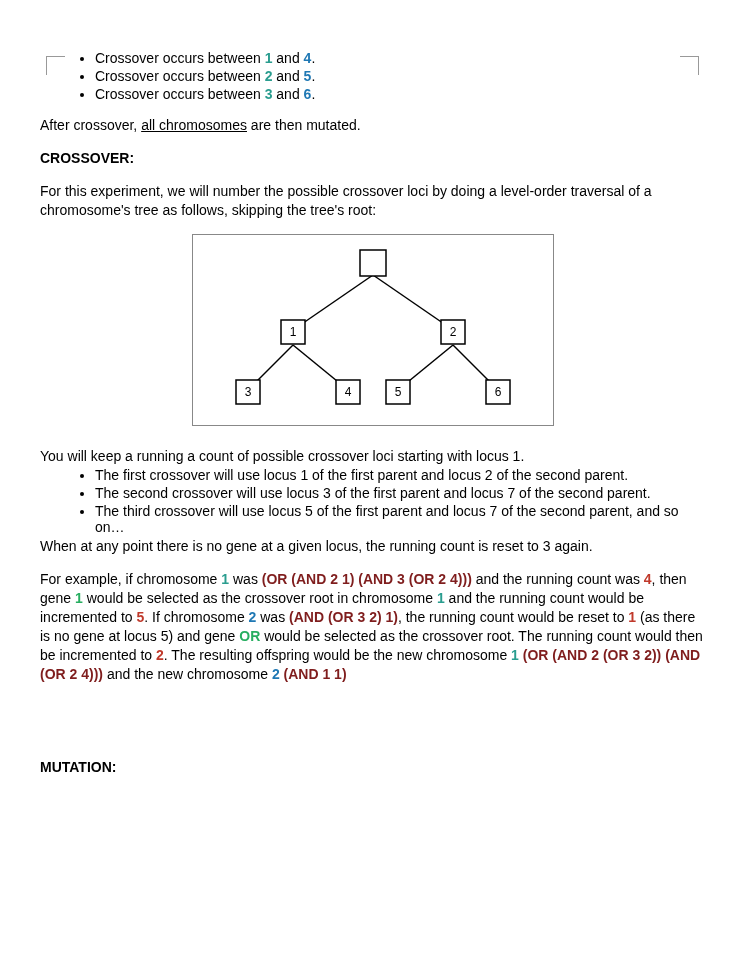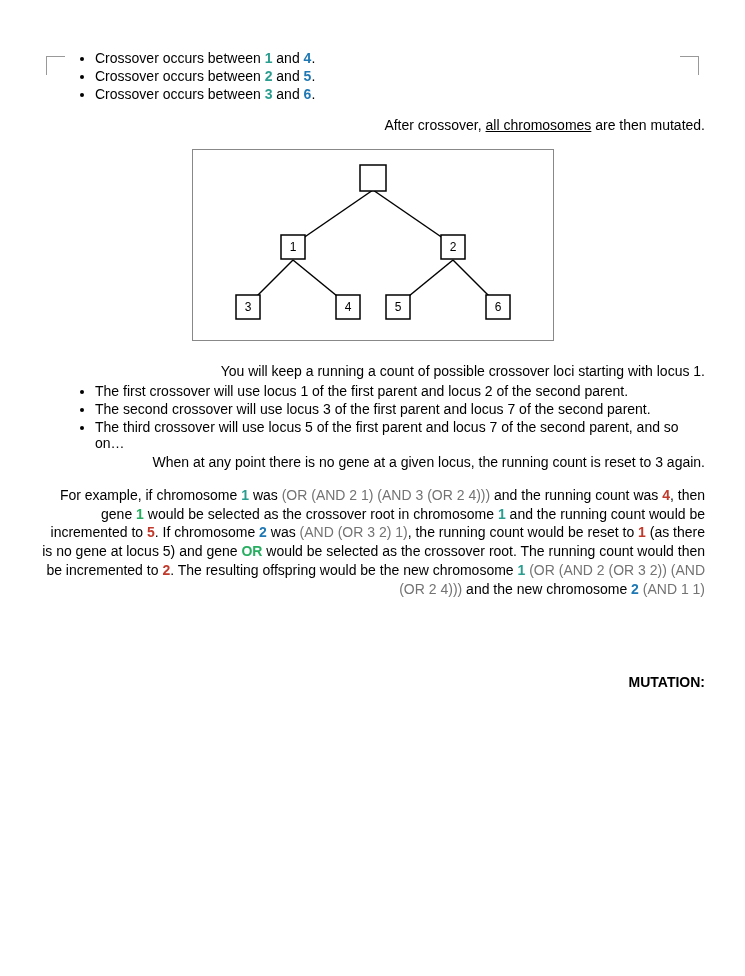--- a/index.html
+++ b/index.html
@@ -12,28 +12,28 @@
     box-sizing: border-box;
     background: #fff;
   }
   ul.bullets {
     margin: 0 0 14px 0;
     padding-left: 55px;
   }
   ul.bullets li {
     margin-bottom: 2px;
   }
-  p { margin: 0 0 14px 0; line-height: 1.35; text-align: right; }
+  p { margin: 0 0 14px 0; line-height: 1.35; }
   .b { font-weight: bold; }
   .u { text-decoration: underline; }
   .wavy { text-decoration: underline wavy #c00; }
   .c-teal { color: #2a9d8f; }
   .c-blue { color: #1f78b4; }
   .c-red { color: #c0392b; }
-  .c-orange { color: #737373; }
+  .c-orange { color: #7f1d1d; font-weight: bold; }
   .c-green { color: #27ae60; }
   .tree-wrap {
     text-align: center;
     margin: 10px 0 18px 0;
   }
   svg.tree { border: 1px solid #888; background:#fff; }
   .node { fill:#fff; stroke:#000; stroke-width:1.5; }
   .node-lbl { font: 12px sans-serif; fill:#000; text-anchor:middle; dominant-baseline:middle; }
   .edge { stroke:#000; stroke-width:1.5; fill:none; }
   .corner { position:absolute; width:18px; height:18px; border:1px solid #999; }
@@ -57,22 +57,24 @@
   </li>
   <li>
     <span>Crossover occurs between </span><span class="c-teal b">3</span><span> and </span><span class="c-blue b">6</span><span>.</span>
   </li>
 </ul>
 
 <p>
   <span>After crossover, </span><span class="u">all chromosomes</span><span> are then mutated.</span>
 </p>
 
+<p class="b">CROSSOVER:</p>
 
 
+<p>For this experiment, we will number the possible crossover loci by doing a level-order traversal of a chromosome's tree as follows, skipping the tree's root:</p>
 
 <div class="tree-wrap">
 <svg class="tree" width="360" height="190" viewBox="0 0 360 190">
 
   <line class="edge" x1="180" y1="40" x2="100" y2="95"></line>
   <line class="edge" x1="180" y1="40" x2="260" y2="95"></line>
   <line class="edge" x1="100" y1="110" x2="55" y2="155"></line>
   <line class="edge" x1="100" y1="110" x2="155" y2="155"></line>
   <line class="edge" x1="260" y1="110" x2="205" y2="155"></line>
   <line class="edge" x1="260" y1="110" x2="305" y2="155"></line>

